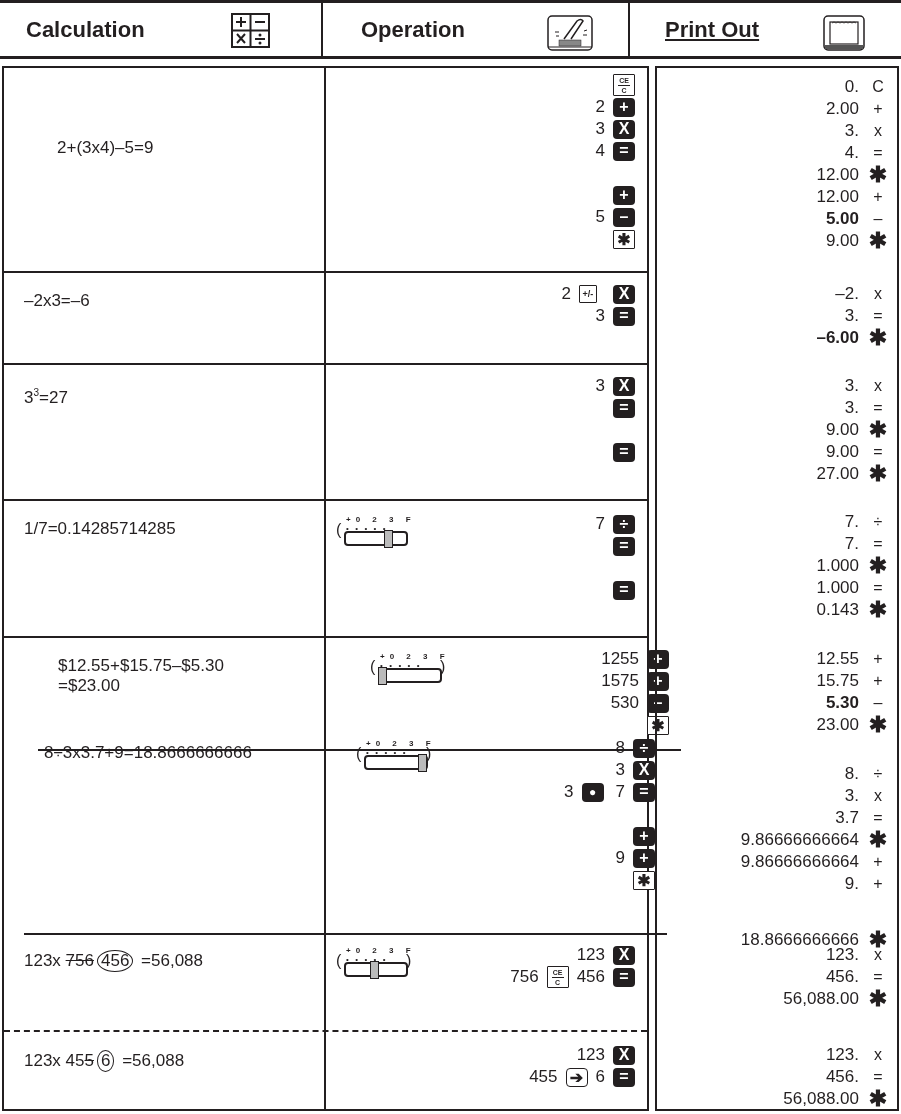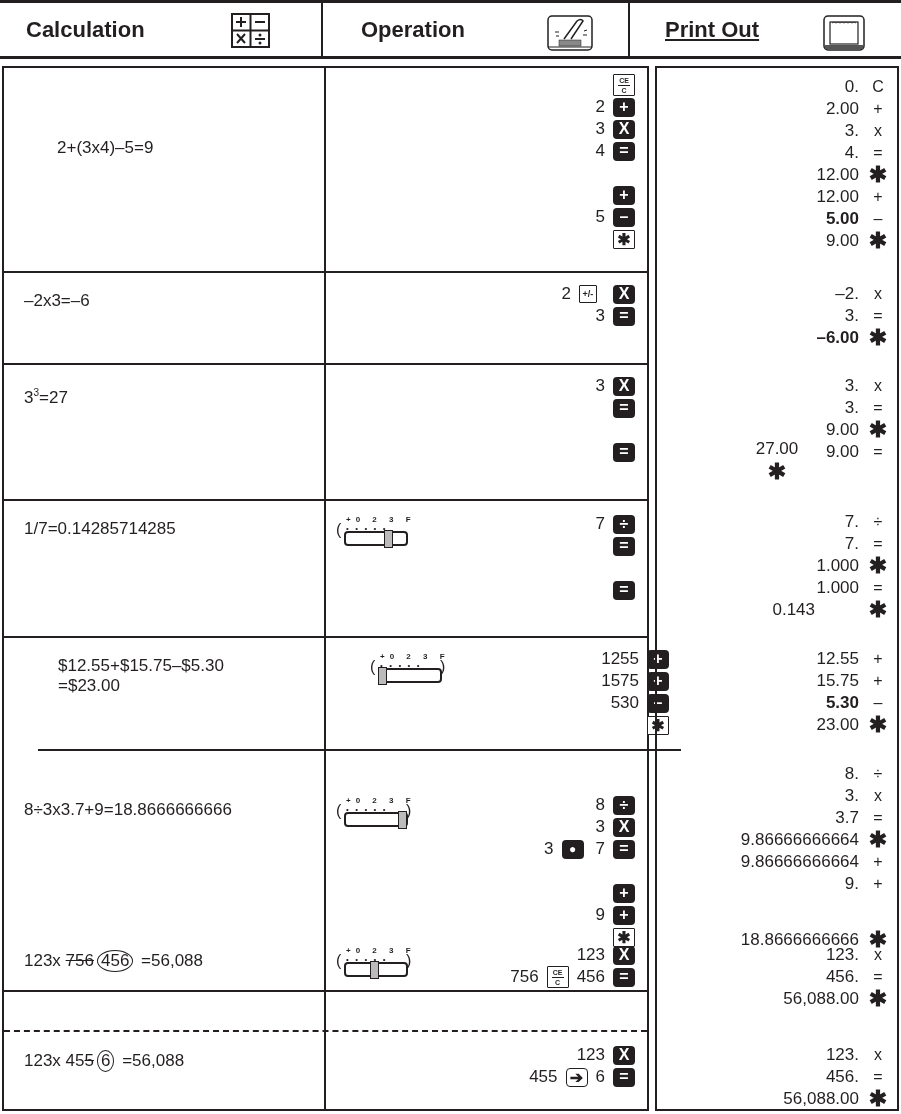--- a/index.html
+++ b/index.html
@@ -230,21 +230,21 @@
       <div class="opline">
           <span class="num">530</span>
           <span class="key">–</span>
         </div>
       <div class="opline">
           <span class="key outline">✱</span>
         </div>
     </div>
   </div>
 
-  <div class="row" style="top:714px;height:210px;">
+  <div class="row" style="top:657px;height:210px;margin-left:20px;">
     <div class="calc">8÷3x3.7+9=18.8666666666</div>
     <div class="slider" style="left:332px;">
       <span class="paren" style="left:0;">(</span>
       <span class="labels">+0 2 3 F</span>
       <span class="dots">•••••</span>
       <span class="paren" style="left:70px;">)</span>
       <div class="track">
           <div class="knob" style="left:52px;"></div>
         </div>
     </div>
@@ -377,41 +377,41 @@
       <span class="sym">=</span>
     </div>
     <div class="pline" style="top: 351px;">
       <span class="val">9.00</span>
       <span class="sym star">✱</span>
     </div>
     <div class="pline" style="top: 373px;">
       <span class="val">9.00</span>
       <span class="sym">=</span>
     </div>
-    <div class="pline" style="top: 395px; flex-direction: column;">
+    <div class="pline" style="top: 395px;">
       <span class="val">27.00</span>
       <span class="sym star">✱</span>
     </div>
     <div class="pline" style="top: 443px;">
       <span class="val">7.</span>
       <span class="sym">÷</span>
     </div>
     <div class="pline" style="top: 465px;">
       <span class="val">7.</span>
       <span class="sym">=</span>
     </div>
     <div class="pline" style="top: 487px;">
       <span class="val">1.000</span>
       <span class="sym star">✱</span>
     </div>
     <div class="pline" style="top: 509px;">
       <span class="val">1.000</span>
       <span class="sym">=</span>
     </div>
-    <div class="pline" style="top: 531px; gap: 44px;">
+    <div class="pline" style="top: 531px;">
       <span class="val">0.143</span>
       <span class="sym star">✱</span>
     </div>
     <div class="pline" style="top: 580px;">
       <span class="val">12.55</span>
       <span class="sym">+</span>
     </div>
     <div class="pline" style="top: 602px;">
       <span class="val">15.75</span>
       <span class="sym">+</span>

